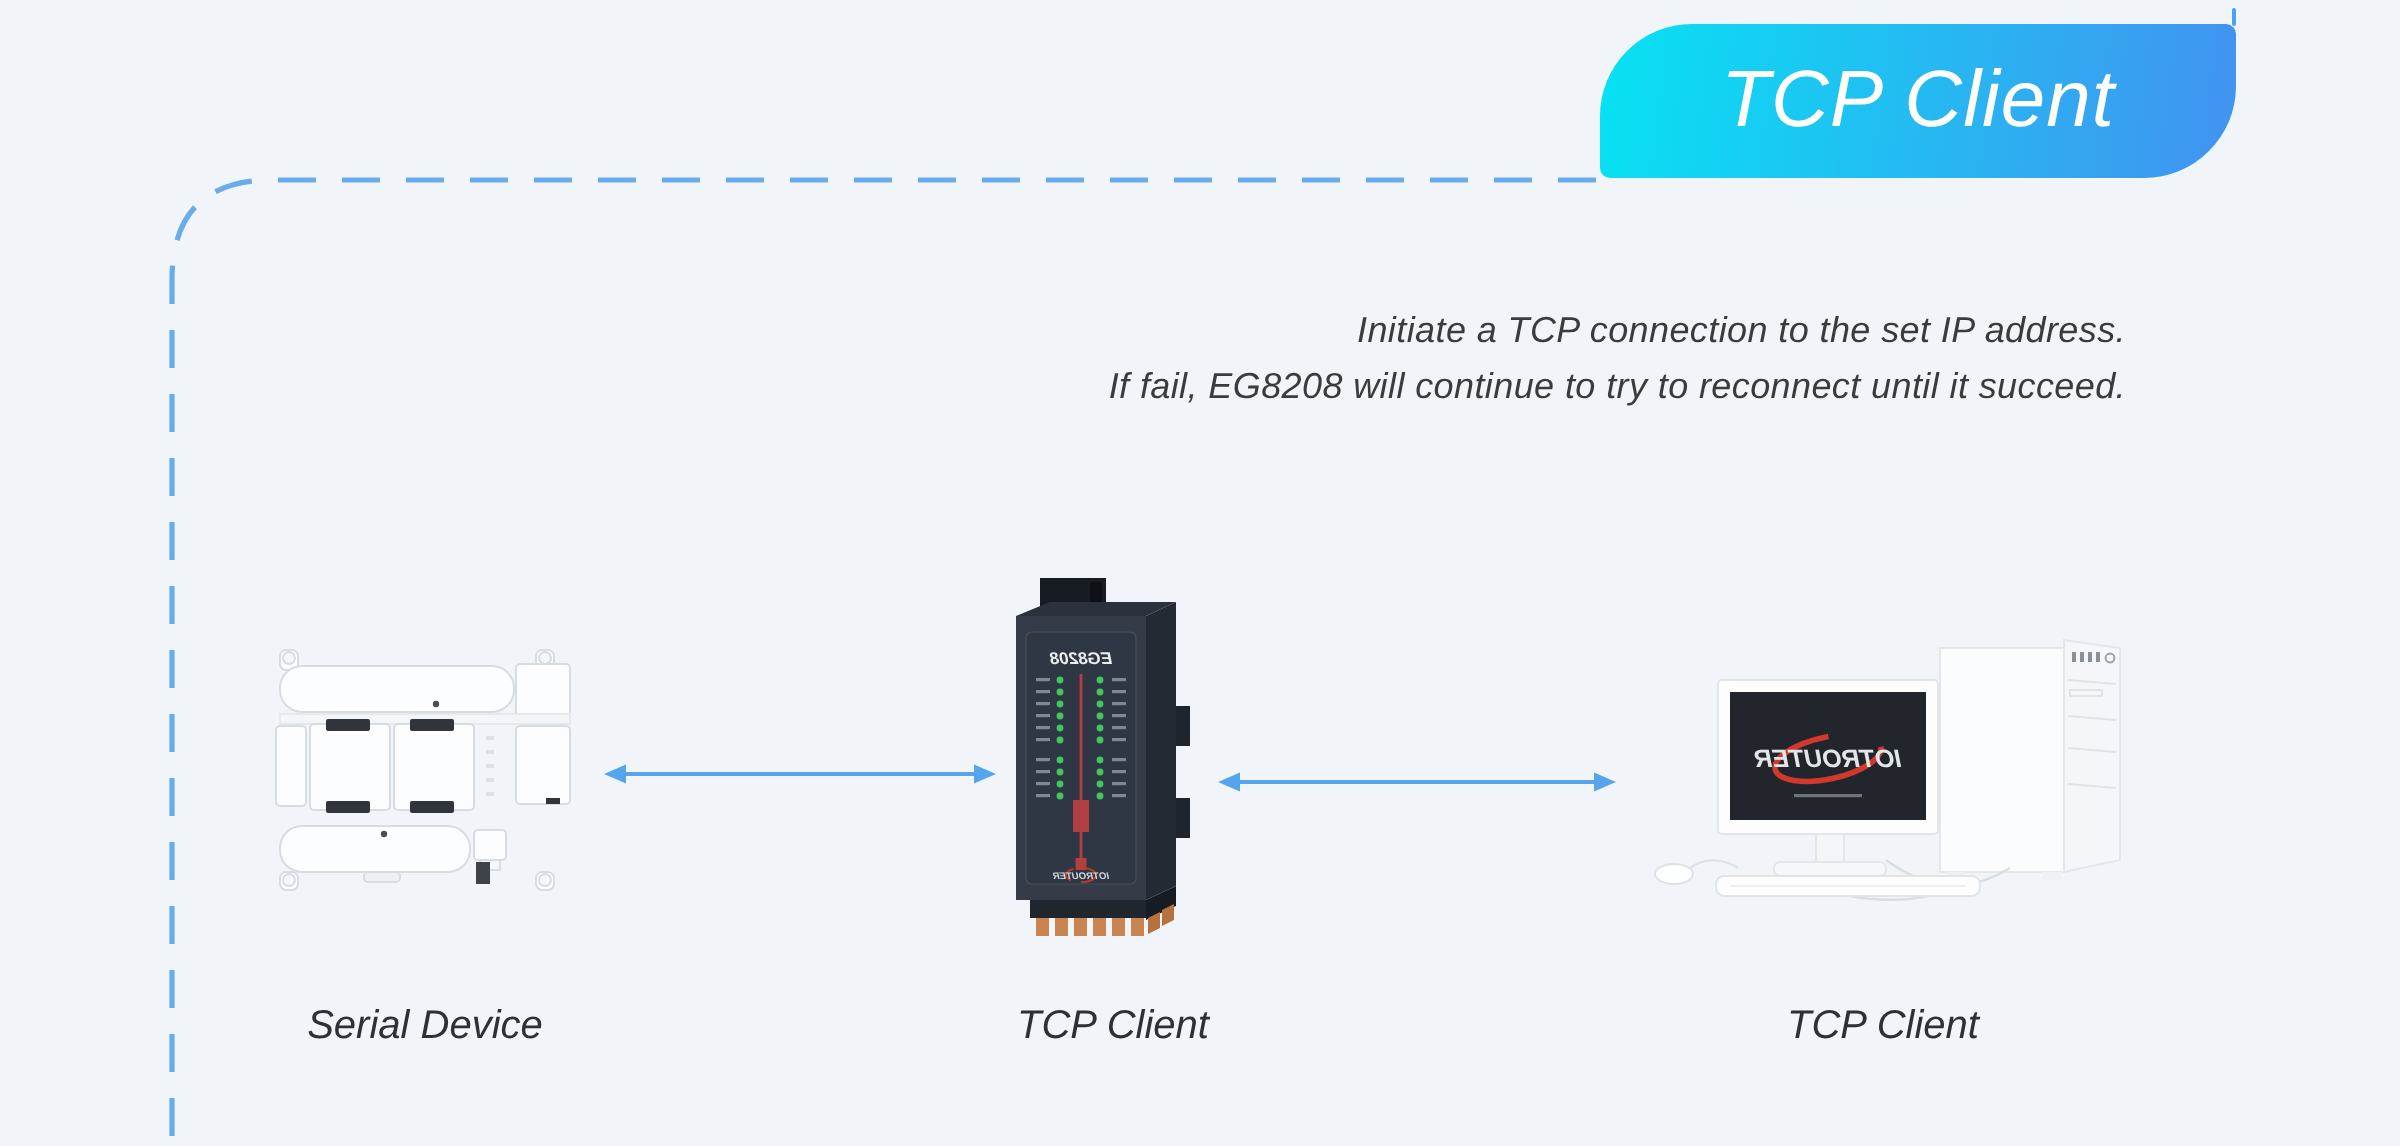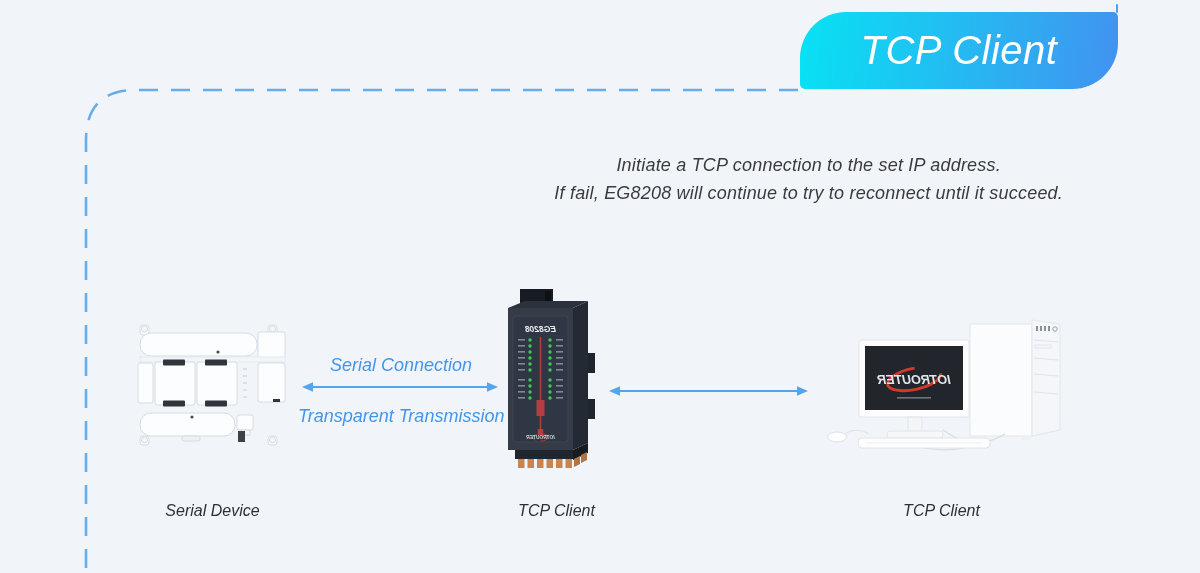--- a/index.html
+++ b/index.html
@@ -21,30 +21,30 @@
   .dash-svg{position:absolute;left:0;top:0;width:1200px;height:573px;pointer-events:none;}
   .badge{
     position:absolute;left:800px;top:12px;width:318px;height:77px;
     background:linear-gradient(97deg,var(--badge-gradient-from),var(--badge-gradient-to));
     border-radius:46px 5px 46px 5px;
     display:flex;align-items:center;justify-content:center;
     color:#fff;font-size:40px;font-weight:500;letter-spacing:.5px;
   }
   .badge-tick{position:absolute;left:1116px;top:4px;width:2px;height:9px;background:#49a3f2;border-radius:1px;}
   .desc{
-    position:absolute;right:137px;top:151px;text-align:center;
+    position:absolute;right:137px;top:151px;text-align:right;
     font-size:18px;line-height:28px;color:var(--body-text);letter-spacing:.2px;white-space:nowrap;
   }
   .dev{position:absolute;}
   .conn-label{
     position:absolute;text-align:center;font-size:18px;color:var(--link-text);white-space:nowrap;
   }
   .arrow-svg{position:absolute;}
   .dev-label{
-    position:absolute;text-align:center;font-size:16px;font-weight:500;color:var(--label-text);
+    position:absolute;text-align:center;font-size:20px;font-weight:500;color:var(--label-text);
   }
 </style>
 </head>
 <body>
 
 <div class="stage">
 
   <svg class="dash-svg" viewBox="0 0 1200 573">
     <path d="M 798 90 L 136 90 Q 86 90 86 140 L 86 580" fill="none" style="stroke:var(--dashed-border)" stroke-width="2.6" stroke-dasharray="19 13"></path>
   </svg>
@@ -216,27 +216,25 @@
     <g>
       <rect x="35" y="138" width="132" height="10" rx="4" fill="#fdfdfe" stroke="#e0e4e9"></rect>
       <line x1="42" y1="143" x2="160" y2="143" stroke="#eceff2"></line>
     </g>
     <g>
       <ellipse cx="14" cy="137" rx="9.5" ry="5" fill="#fdfefe" stroke="#dde2e7"></ellipse>
       <path d="M22,134 C30,128 40,130 46,134" fill="none" stroke="#dde2e7" stroke-width="1.1"></path>
     </g>
   </svg>
 
-  <div class="conn-label" style="left:298px;top:355px;width:206px">Serial Connection</div>
   <svg class="arrow-svg" style="left:302px;top:381px" width="196" height="12" viewBox="0 0 196 12">
     <line x1="10" y1="6" x2="186" y2="6" style="stroke:var(--arrow)" stroke-width="2"></line>
     <polygon points="0,6 11,1.3 11,10.7" style="fill:var(--arrow)"></polygon>
     <polygon points="196,6 185,1.3 185,10.7" style="fill:var(--arrow)"></polygon>
   </svg>
-  <div class="conn-label" style="left:298px;top:406px;width:206px">Transparent Transmission</div>
 
   <svg class="arrow-svg" style="left:609px;top:385px" width="199" height="12" viewBox="0 0 199 12">
     <line x1="10" y1="6" x2="189" y2="6" style="stroke:var(--arrow)" stroke-width="2"></line>
     <polygon points="0,6 11,1.3 11,10.7" style="fill:var(--arrow)"></polygon>
     <polygon points="199,6 188,1.3 188,10.7" style="fill:var(--arrow)"></polygon>
   </svg>
 
   <div class="dev-label" style="left:110px;top:502px;width:205px">Serial Device</div>
   <div class="dev-label" style="left:454px;top:502px;width:205px">TCP Client</div>
   <div class="dev-label" style="left:839px;top:502px;width:205px">TCP Client</div>

